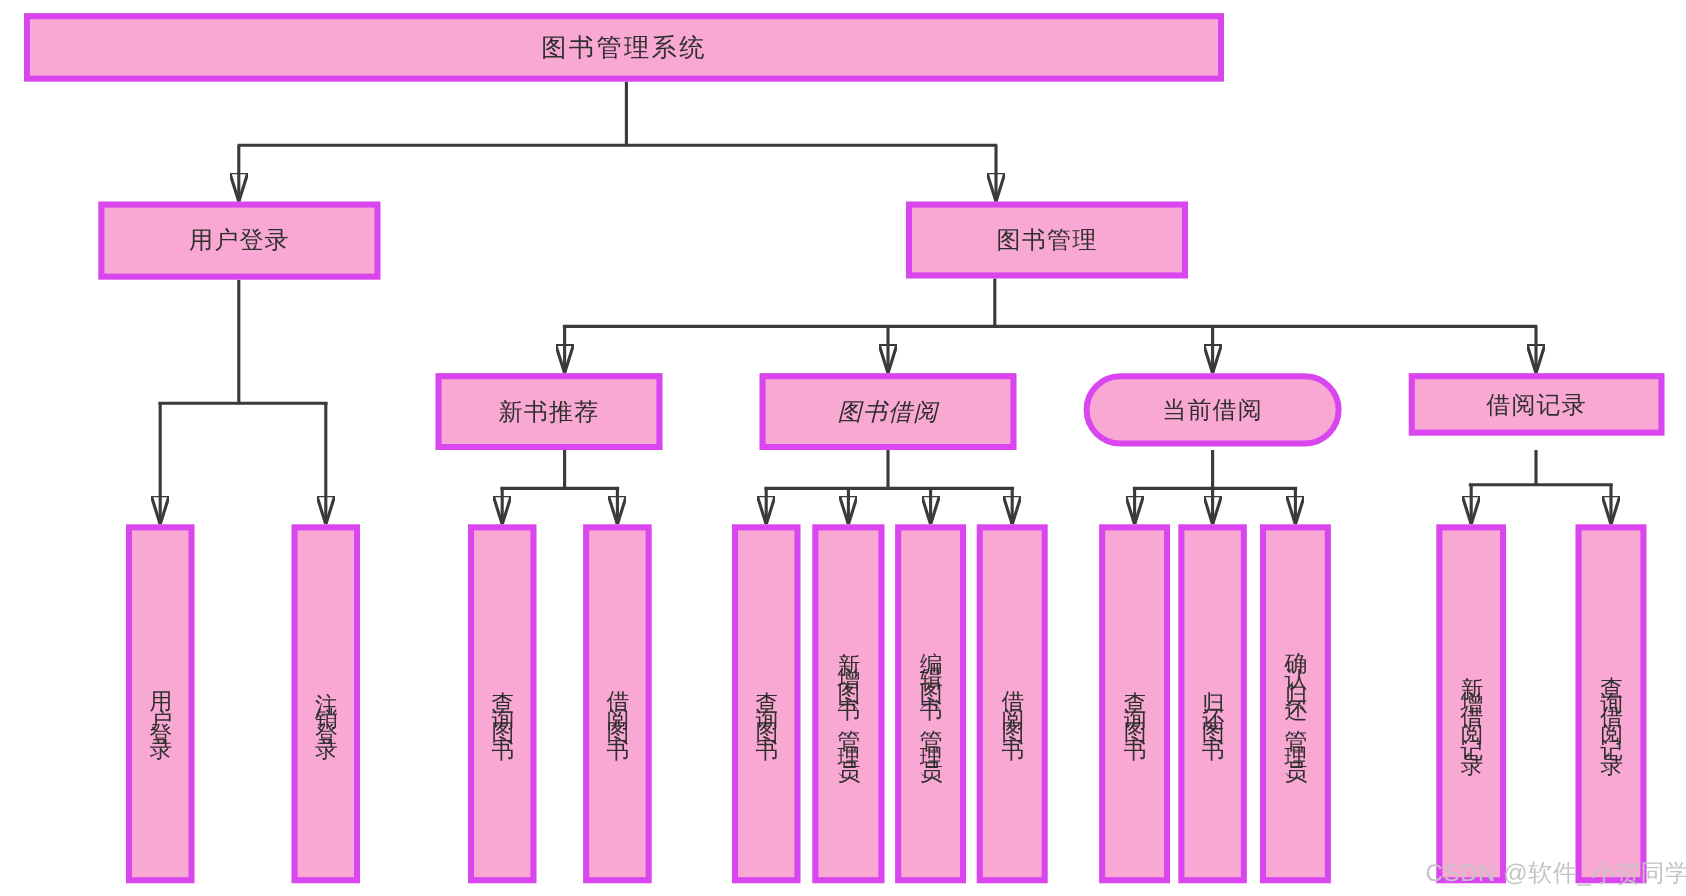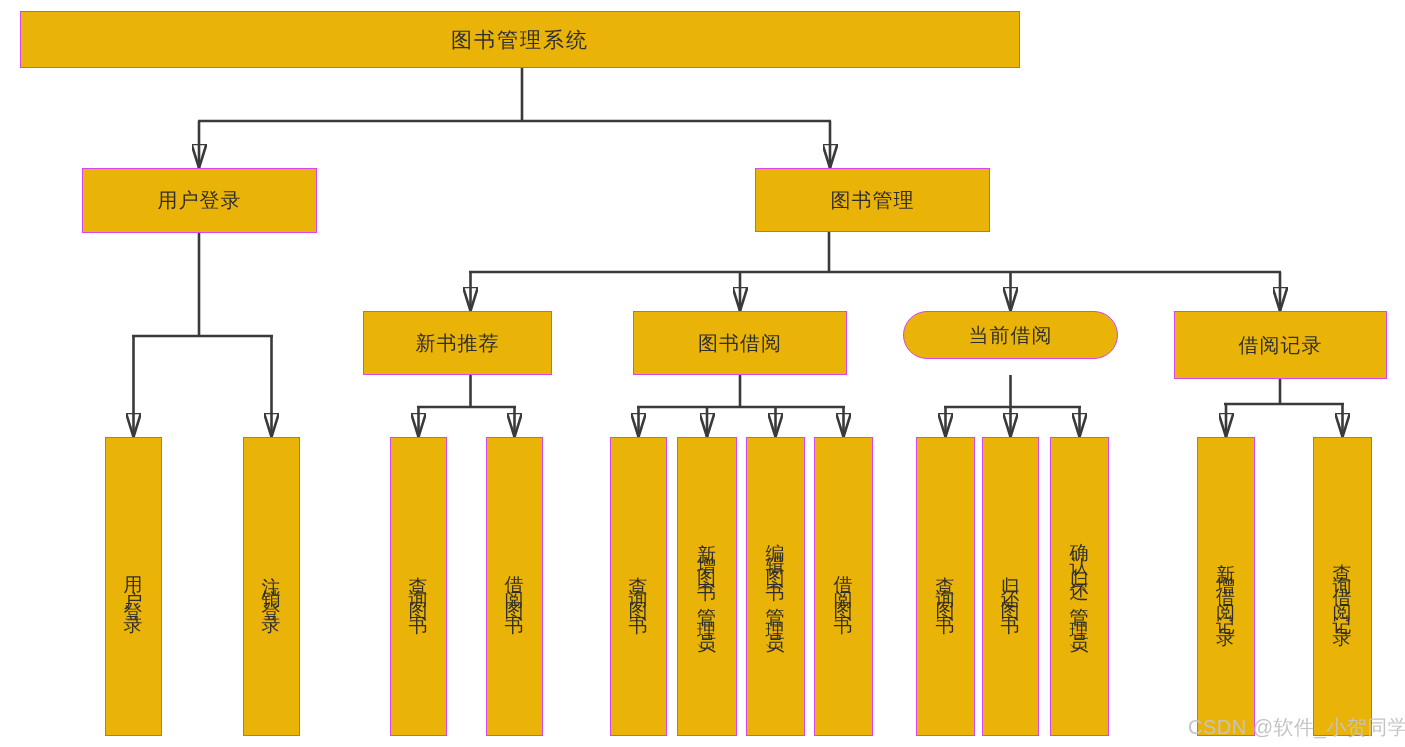--- a/index.html
+++ b/index.html
@@ -3,22 +3,22 @@
 <meta charset="utf-8">
 <style>
   html,body{margin:0;padding:0;background:#ffffff;}
   .canvas{
     position:relative;width:1405px;height:747px;background:#ffffff;
     font-family:"Liberation Sans",sans-serif;overflow:hidden;
   }
   .connectors{position:absolute;left:0;top:0;z-index:1;}
   .connectors path{stroke:#3a3a3a;stroke-width:2.6;fill:none;}
   .box{
-    position:absolute;z-index:2;background:#eab308;
-    border:1px solid #d946ef;box-sizing:border-box;
+    position:absolute;z-index:2;background:#f9a8d4;
+    border:5px solid #d946ef;box-sizing:border-box;
     display:flex;align-items:center;justify-content:center;
     color:#2f2f2f;
   }
   .root-box{font-size:21px;letter-spacing:2px;}
   .h-box{font-size:20px;letter-spacing:1px;}
   .v-box span{
     writing-mode:vertical-rl;text-orientation:mixed;
     font-size:19px;line-height:1;letter-spacing:13px;
   }
   .watermark{
@@ -100,27 +100,27 @@
   <div class="box h-box" style="left:82px;top:168px;width:235px;height:65px;">
     <span>用户登录</span>
   </div>
   <div class="box h-box" style="left:711px;top:168px;width:235px;height:64px;margin-left:44px;">
     <span>图书管理</span>
   </div>
 
   <div class="box h-box" style="left:363px;top:311px;width:189px;height:64px;">
     <span>新书推荐</span>
   </div>
-  <div class="box h-box" style="left:633px;top:311px;width:214px;height:64px;">
+  <div class="box h-box" style="left:633px;top:311px;width:214px;height:64px;font-style:italic;">
     <span>图书借阅</span>
   </div>
-  <div class="box h-box" style="left:903px;top:311px;width:215px;height:48px;border-radius:32px;">
+  <div class="box h-box" style="left:903px;top:311px;width:215px;height:61px;border-radius:32px;">
     <span>当前借阅</span>
   </div>
-  <div class="box h-box" style="left:1174px;top:311px;width:213px;height:68px;">
+  <div class="box h-box" style="left:1174px;top:311px;width:213px;height:52px;">
     <span>借阅记录</span>
   </div>
 
   <div class="box v-box" style="left:105px;top:437px;width:57px;height:299px;">
     <span>用户登录</span>
   </div>
   <div class="box v-box" style="left:243px;top:437px;width:57px;height:299px;">
     <span>注销登录</span>
   </div>
 

